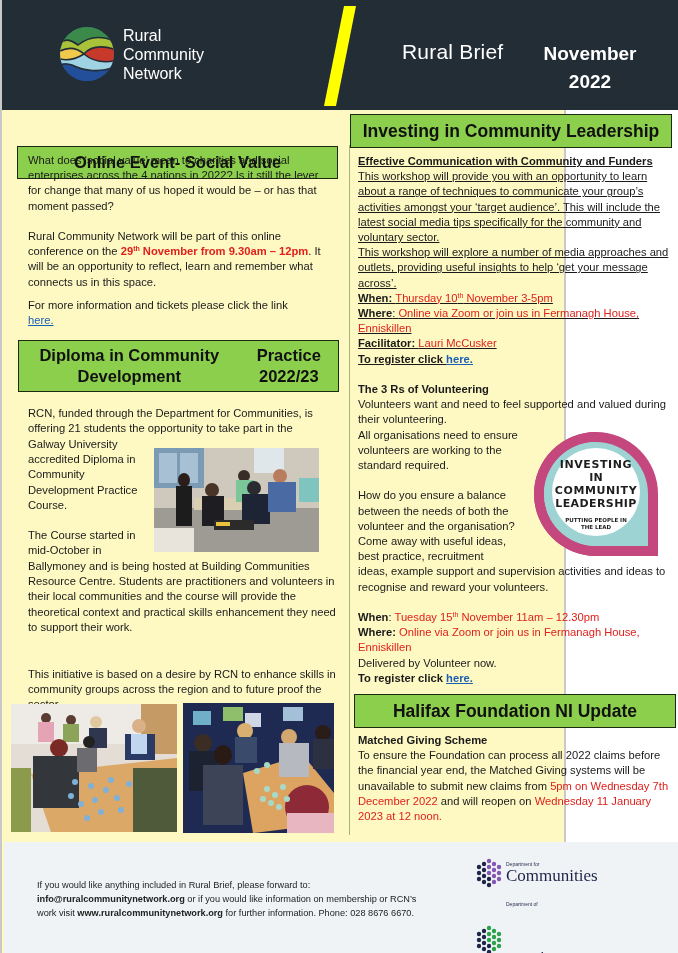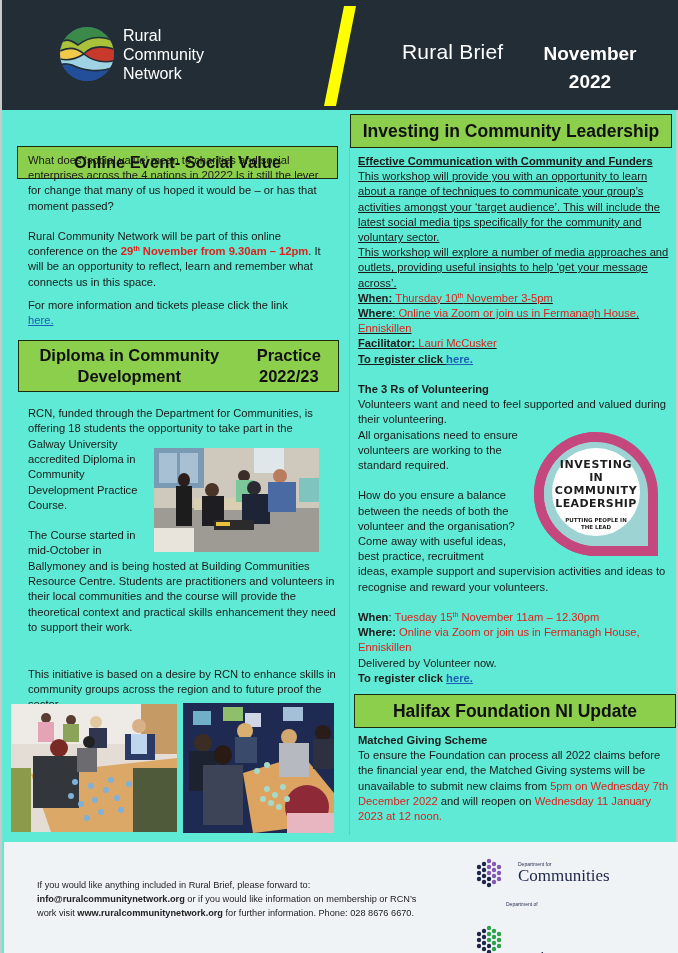--- a/index.html
+++ b/index.html
@@ -1,19 +1,19 @@
 <!DOCTYPE html>
 <html><head>
 <meta charset="utf-8">
 <style>
   * { box-sizing: border-box; margin: 0; padding: 0; }
   html, body { width: 678px; height: 953px; background: #ffffff; overflow: hidden; }
   body { font-family: "Liberation Sans", "DejaVu Sans", sans-serif; color: #1a1a1a; position: relative; }
 
-  .page { position: absolute; left: 0; top: 0; width: 678px; height: 953px; border-left: 2px solid #c9c9c9; border-right: 2px solid #c9c9c9; background: #5eead4; }
+  .page { position: absolute; left: 0; top: 0; width: 566px; height: 953px; border-left: 2px solid #c9c9c9; border-right: 2px solid #c9c9c9; background: #fef9c3; }
 
   
   .header { position: absolute; left: 0; top: 0; width: 678px; height: 110px; background: #222d35; }
   .logo { position: absolute; left: 58px; top: 27px; width: 54px; height: 54px; border-radius: 50%; overflow: hidden; }
   .logo-text { position: absolute; left: 121px; top: 26px; color: #ffffff; font-size: 16px; line-height: 19px; }
   .slash { position: absolute; left: 322px; top: 6px; width: 32px; height: 100px; }
   .title-brief { position: absolute; left: 400px; top: 40px; color: #ffffff; font-size: 21px; font-weight: normal; letter-spacing: 0.2px; }
   .title-date { position: absolute; left: 528px; top: 40px; width: 120px; color: #ffffff; font-size: 19px; font-weight: bold; text-align: center; line-height: 28px; }
 
   
@@ -89,21 +89,21 @@
   </div>
   <div class="txt" style="left:26px; top:298px; width:306px;">
     <div>For more information and tickets please click the link</div>
     <a class="link">here.</a>
   </div>
 
   <div class="sec-head" style="left:16px; top:340px; width:321px; height:52px; flex-direction:row;">
     <span>Diploma in Community Development</span>
     <span>Practice  2022/23</span>
   </div>
-  <div class="txt" style="left:26px; top:406px; width:310px;">RCN, funded through the Department for Communities, is offering 18 students the opportunity to take part in the</div>
+  <div class="txt" style="left:26px; top:406px; width:310px;">RCN, funded through the Department for Communities, is offering 21 students the opportunity to take part in the</div>
   <div class="txt" style="left:26px; top:437px; width:125px;">
     <div>Galway University</div>
     <div>accredited Diploma in</div>
     <div>Community</div>
     <div>Development Practice</div>
     <div>Course.</div>
     <div style="height:15.2px;"></div>
     <div>The Course started in</div>
     <div>mid-October in</div>
   </div>
@@ -313,21 +313,21 @@
             <circle cx="13" cy="15" r="2.2"></circle>
           <circle cx="18" cy="6" r="2.2"></circle>
             <circle cx="18" cy="12" r="2.2"></circle>
             <circle cx="18" cy="18" r="2.2"></circle>
             <circle cx="18" cy="24" r="2.2"></circle>
           <circle cx="23" cy="9" r="2.2"></circle>
             <circle cx="23" cy="15" r="2.2"></circle>
             <circle cx="23" cy="21" r="2.2"></circle>
         </g>
       </svg>
-      <div style="margin-left:16px; line-height:1;">
+      <div style="margin-left:4px; line-height:1;">
         <div class="gov-small">Department for</div>
         <div class="gov-big" style="font-size:17px;">Communities</div>
       </div>
     </div>
 
     <div class="gov-logo" style="left:472px; top:60px;">
       <svg width="26" height="30" viewBox="0 0 26 30">
         <g fill="#1e2548">
           <circle cx="3" cy="9" r="2.2"></circle>
             <circle cx="3" cy="15" r="2.2"></circle>

